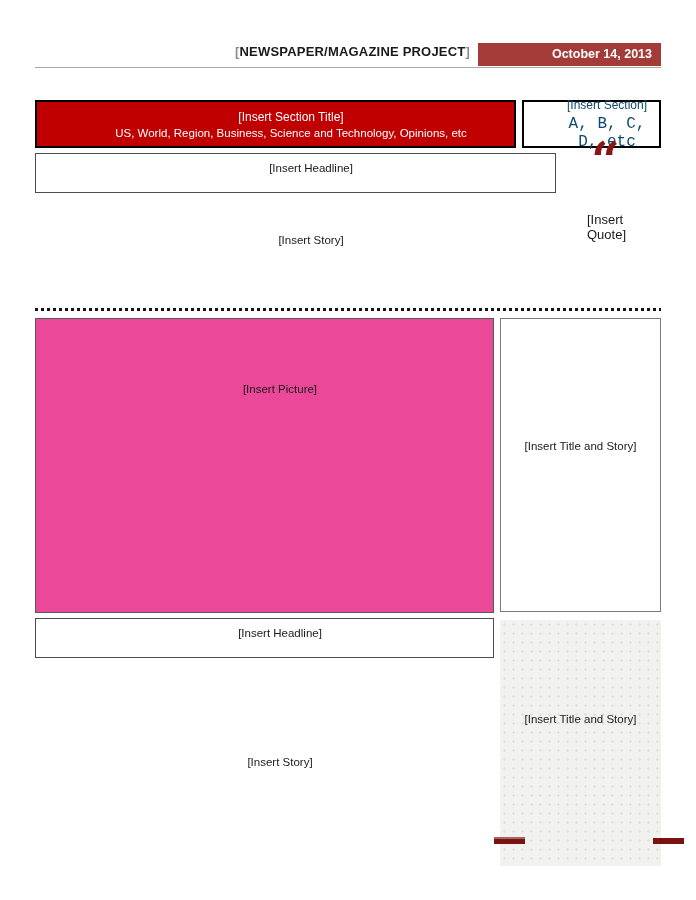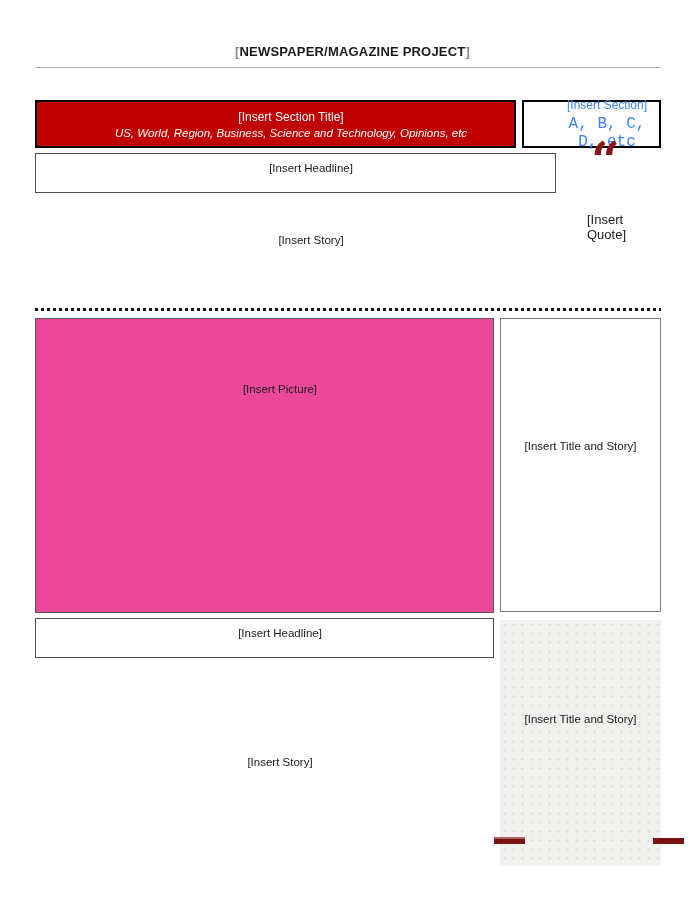--- a/index.html
+++ b/index.html
@@ -41,26 +41,26 @@
   
   .banner {
     left: 35px; top: 100px; width: 481px; height: 48px;
     background: #C00000;
     border: 2px solid #000000;
     color: #ffffff; text-align: center;
     display: flex; flex-direction: column; justify-content: center;
     gap: 3px;
   }
   .banner .line1 { font-size: 12px; }
-  .banner .line2 { font-size: 11.5px; font-style: italic; }
+  .banner .line2 { font-size: 11.5px; }
   .section-index {
     left: 522px; top: 100px; width: 139px; height: 48px;
     background: #ffffff;
     border: 2px solid #000000;
-    color: #3b82f6; text-align: center;
+    color: #0c4a6e; text-align: center;
     display: flex; flex-direction: column; justify-content: center;
     gap: 3px;
   }
   .section-index .line1 { font-size: 12px; }
   .section-index .line2 { font-size: 16px; font-family: Liberation Mono, monospace; }
 
   
   .headline-box-1 {
     left: 35px; top: 153px; width: 521px; height: 40px;
     border: 1px solid #4d4d4d;
@@ -136,20 +136,23 @@
                   box-shadow: inset 0 2px 0 rgba(255,255,255,0.35); }
   .marker-right { left: 653px; top: 838px; width: 3px; height: 6px; background: #7a1212; }
 </style>
 </head>
 <body>
 
 <div class="page">
 
   <div class="abs header-title"><span class="bracket">[</span><span>NEWSPAPER/MAGAZINE PROJECT</span><span class="bracket">]</span></div>
 
+  <div class="abs date-box">
+    <span>October 14, 2013</span>
+  </div>
 
   <div class="abs header-rule"></div>
 
   <div class="abs banner">
     <div class="line1">[Insert Section Title]</div>
     <div class="line2">US, World, Region, Business, Science and Technology, Opinions, etc</div>
   </div>
 
   <div class="abs section-index">
     <div class="line1">[Insert Section]</div>

